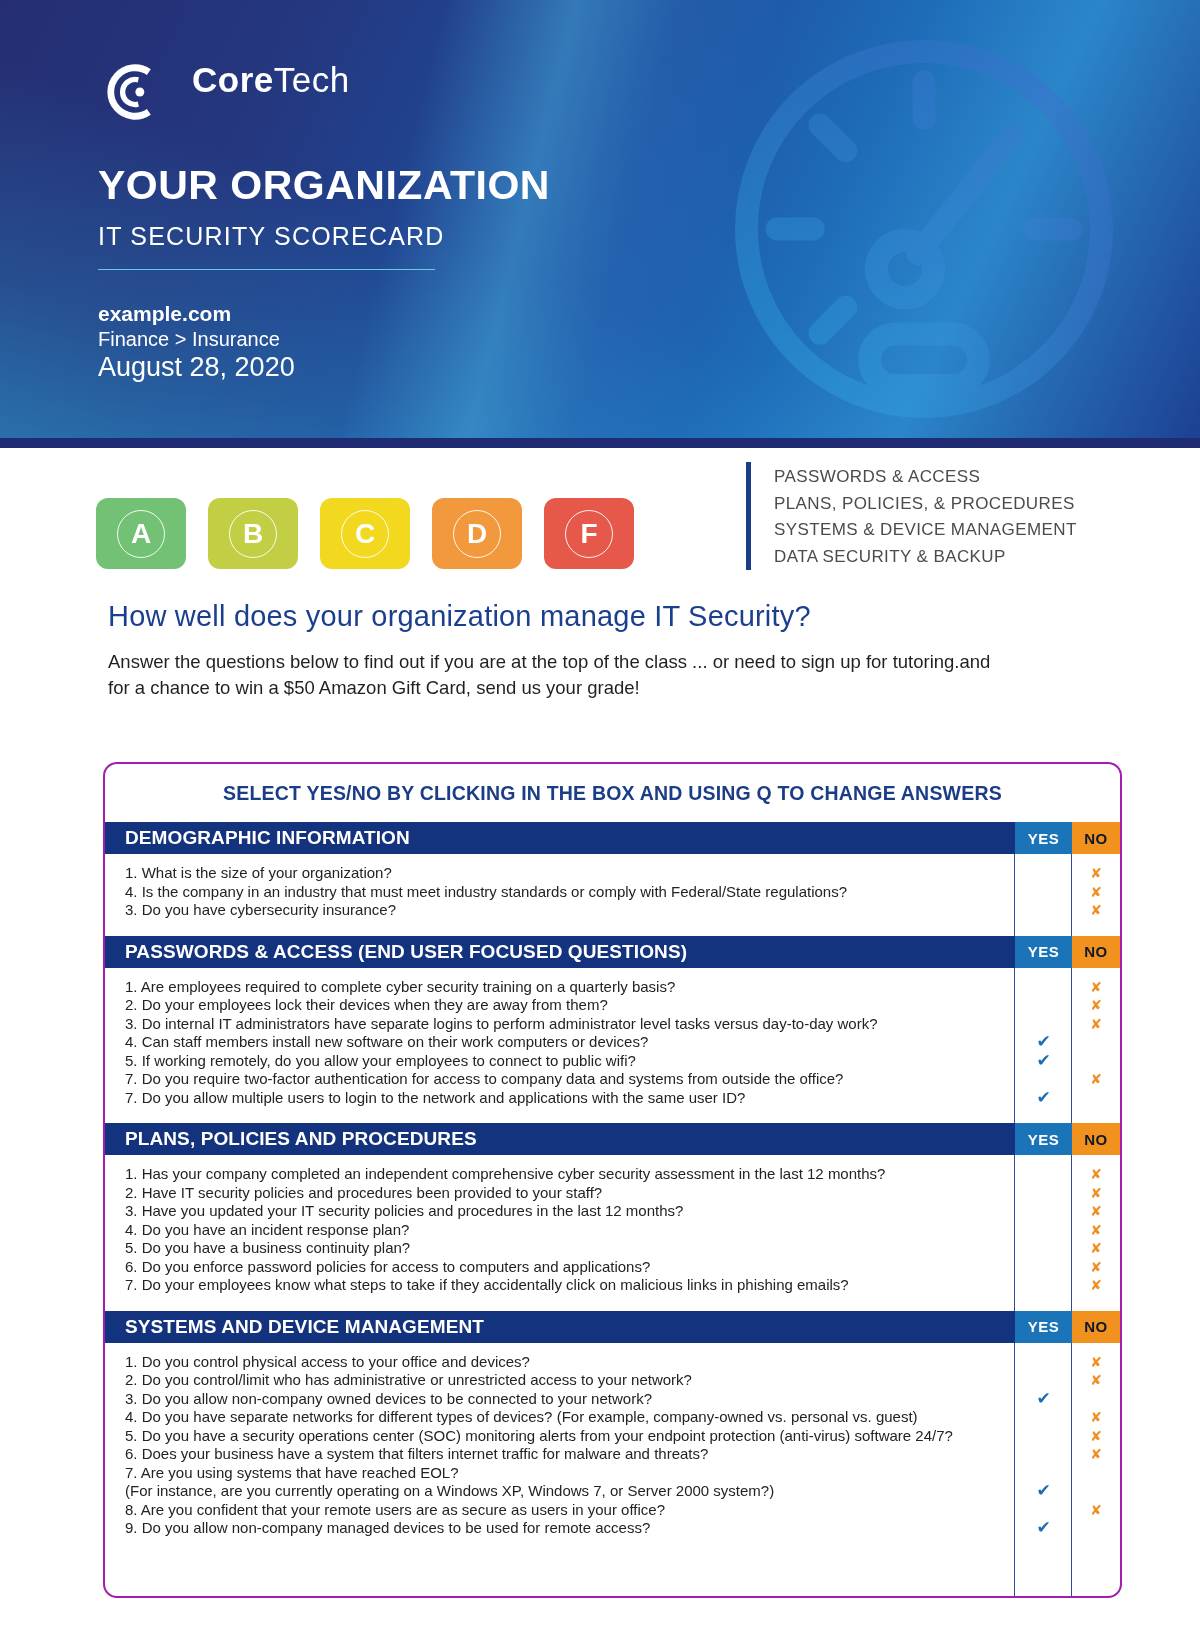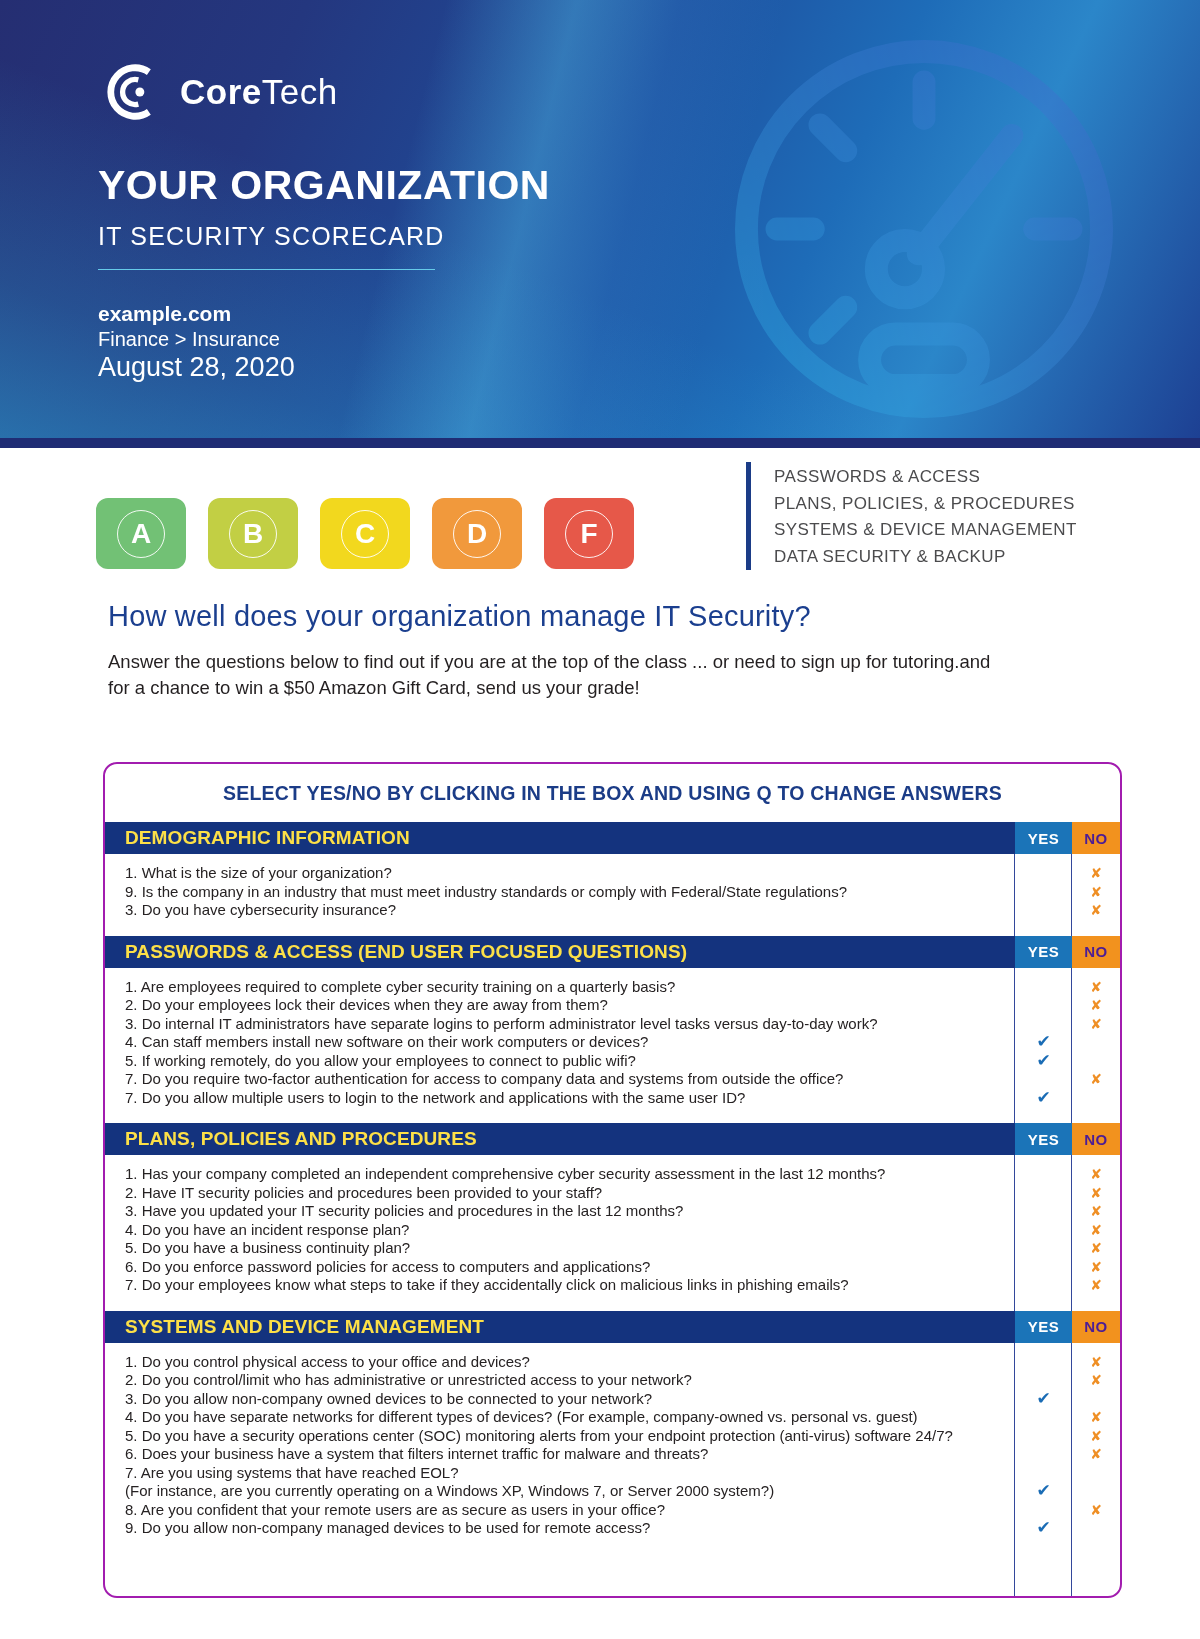--- a/index.html
+++ b/index.html
@@ -13,21 +13,21 @@
   
   .hero{
     position:relative;height:448px;overflow:hidden;color:#fff;
     background:
       linear-gradient(104deg, rgba(70,190,235,0) 34%, rgba(85,200,240,.38) 44%, rgba(60,150,220,.18) 52%, rgba(40,90,190,0) 60%),
       linear-gradient(22deg, rgba(45,165,215,.55) 0%, rgba(45,165,215,.25) 18%, rgba(45,120,200,0) 42%),
       linear-gradient(115deg,#252e72 0%,#24377f 22%,#1e4f9e 48%,#1e6cb8 66%,#2b86c9 78%,#1d3f92 100%);
   }
   .hero::after{content:"";position:absolute;left:0;right:0;bottom:0;height:10px;background:#1f2c74;}
   .speedo{position:absolute;top:10px;right:66px;}
-  .logo{position:absolute;left:104px;top:60px;display:flex;align-items:center;gap:14px;}
+  .logo{position:absolute;left:104px;top:60px;display:flex;align-items:flex-start;gap:26px;}
   .logo-text{font-size:35px;color:#fff;letter-spacing:.5px;}
   .logo-core{font-weight:bold;}
   .logo-tech{font-weight:300;}
   .hero-title{position:absolute;left:98px;top:162px;margin:0;font-size:41px;font-weight:bold;letter-spacing:.5px;}
   .hero-subtitle{position:absolute;left:98px;top:222px;font-size:25px;font-weight:300;letter-spacing:1.2px;}
   .hero-divider{position:absolute;left:98px;top:269px;width:337px;height:1px;background:#66cbe9;}
   .hero-domain{position:absolute;left:98px;top:302px;font-size:21px;font-weight:bold;}
   .hero-industry{position:absolute;left:98px;top:328px;font-size:20px;font-weight:300;}
   .hero-date{position:absolute;left:98px;top:352px;font-size:27px;font-weight:300;}
 
@@ -53,25 +53,25 @@
     border:2px solid #a21caf;border-radius:14px;overflow:hidden;background:#fff;
   }
   .qbox-title{height:58px;display:flex;align-items:center;justify-content:center;
     color:#1b3c87;font-weight:bold;font-size:19.5px;letter-spacing:.2px;}
   #qtable{position:relative;}
   .vline{position:absolute;top:0;bottom:0;width:1px;background:#33489b;z-index:1;}
   .vline.v1{right:105px;}
   .vline.v2{right:48px;}
   .grid{display:grid;grid-template-columns:1fr 57px 48px;}
   .sec-header{position:relative;z-index:2;height:32px;background:#14337e;}
-  .sec-title{display:flex;align-items:center;padding-left:20px;color:#fde047;font-weight:bold;font-size:19px;letter-spacing:.1px;}
+  .sec-title{display:flex;align-items:center;padding-left:20px;color:#ffffff;font-weight:bold;font-size:19px;letter-spacing:.1px;}
   .hdr-yes{background:#1b74b8;display:flex;align-items:center;justify-content:center;
     color:#fff;font-weight:bold;font-size:15px;letter-spacing:.5px;}
   .hdr-no{background:#f2921e;display:flex;align-items:center;justify-content:center;
-    color:#4c1d95;font-weight:bold;font-size:15px;letter-spacing:.5px;}
+    color:#0f172a;font-weight:bold;font-size:15px;letter-spacing:.5px;}
   .sec-body{padding:10px 0 16px 0;}
   .qrow{align-items:end;}
   .qtext{padding-left:20px;font-size:15px;line-height:18.5px;color:#262223;}
   .qnote{font-size:15px;line-height:18.5px;color:#262223;}
   .mark-cell{display:flex;align-items:flex-end;justify-content:center;line-height:18.5px;}
   .mark-yes{color:#1a6cb5;font-size:17px;font-weight:bold;}
   .mark-no{color:#ef8f25;font-size:14px;font-weight:bold;}
   .end-spacer{height:42px;}
 </style>
 </head>
@@ -171,21 +171,21 @@
         </div>
         <div class="sec-body">
           <div class="grid qrow">
             <div class="qtext">1. What is the size of your organization?</div>
             <div class="mark-cell"></div>
             <div class="mark-cell">
               <span class="mark-no">✘</span>
             </div>
           </div>
           <div class="grid qrow">
-            <div class="qtext">9. Is the company in an industry that must meet industry standards or comply with Federal/State regulations?</div>
+            <div class="qtext">4. Is the company in an industry that must meet industry standards or comply with Federal/State regulations?</div>
             <div class="mark-cell"></div>
             <div class="mark-cell">
               <span class="mark-no">✘</span>
             </div>
           </div>
           <div class="grid qrow">
             <div class="qtext">3. Do you have cybersecurity insurance?</div>
             <div class="mark-cell"></div>
             <div class="mark-cell">
               <span class="mark-no">✘</span>

